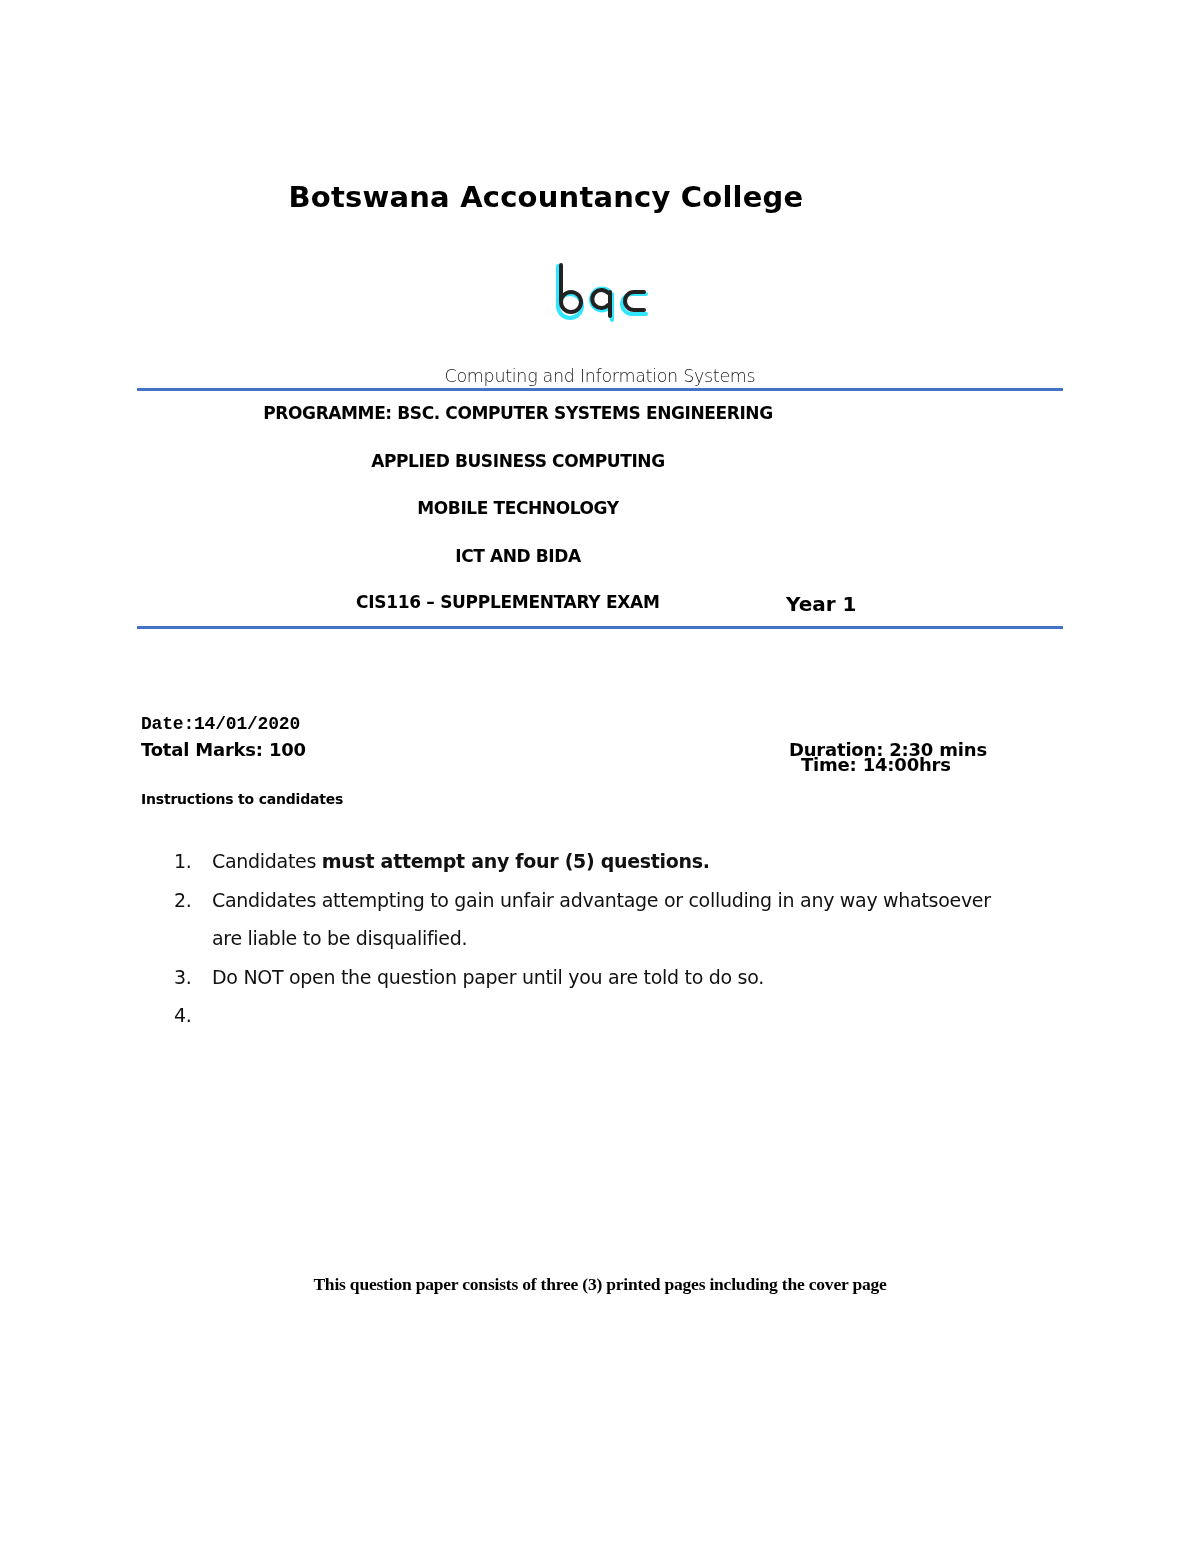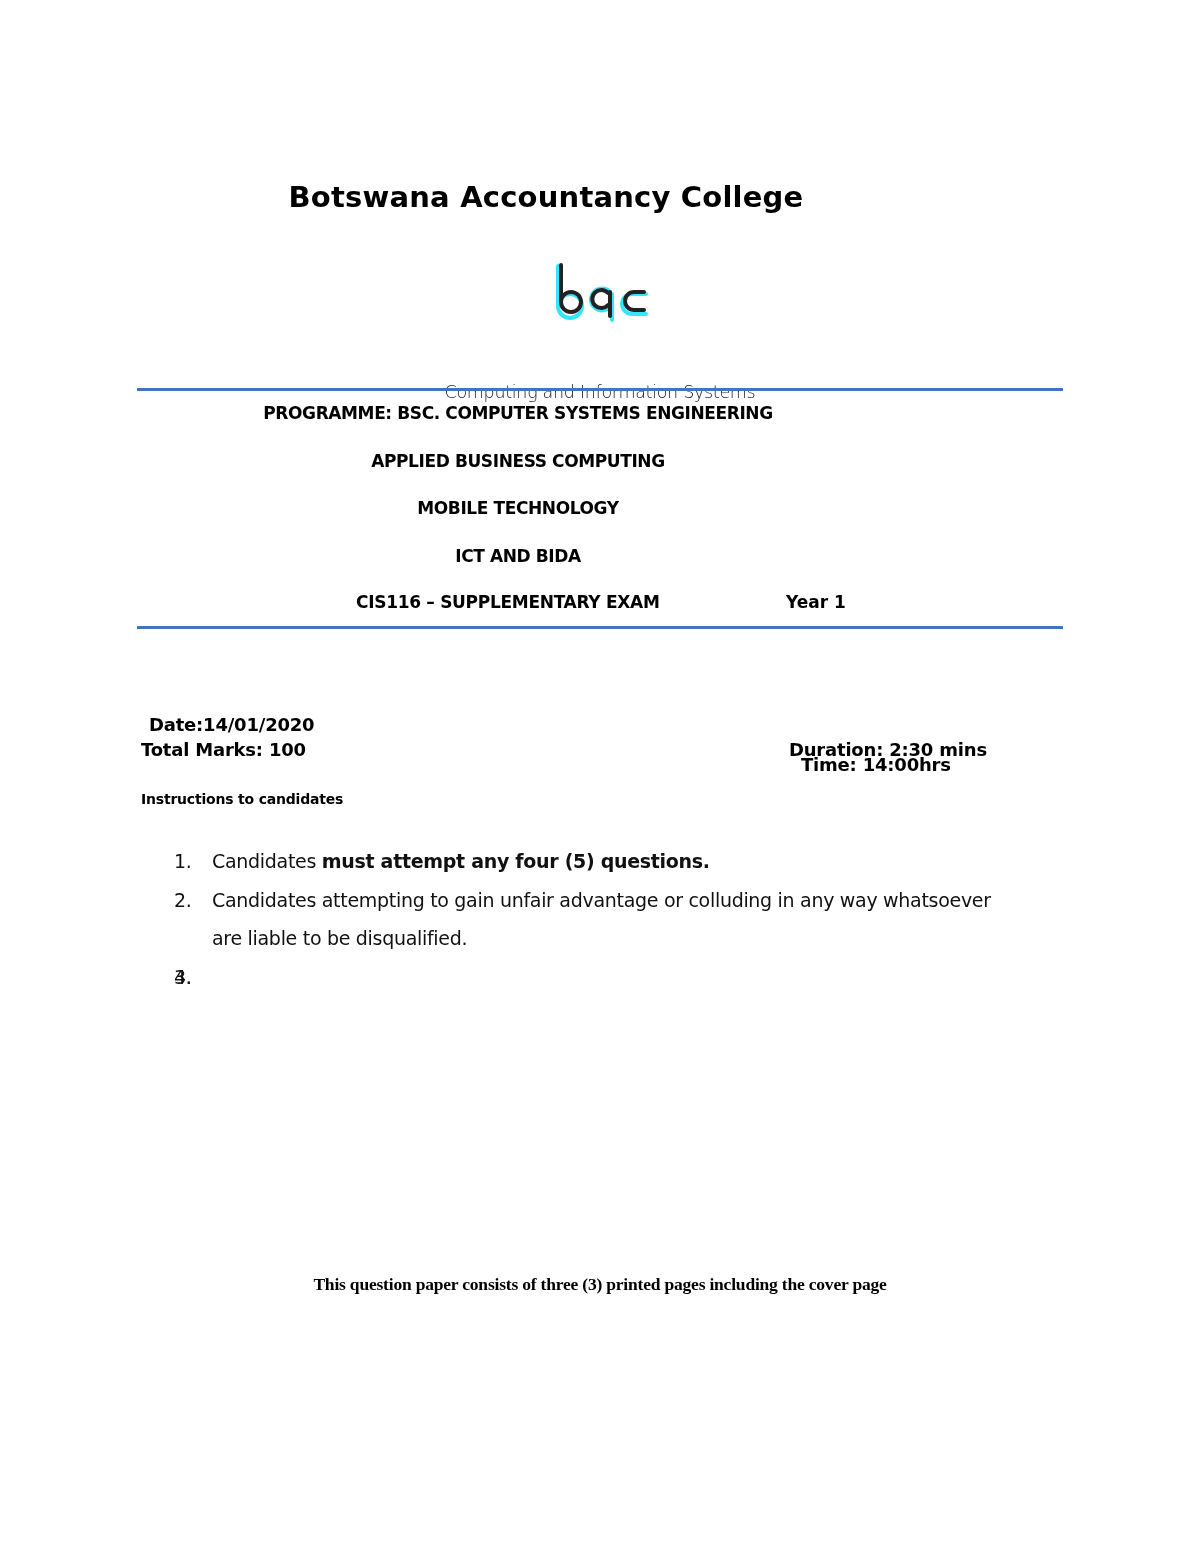--- a/index.html
+++ b/index.html
@@ -27,42 +27,41 @@
     .logo {
       left: 548px; top: 262px; width: 104px; height: 60px;
     }
     .dept {
       left: 0; width: 1200px; top: 366px;
       text-align: center;
       font-size: 17.5px;
       color: #222;
       font-weight: 300;
       letter-spacing: -0.3px;
-      margin-top: 16px;
     }
     .rule {
       left: 137px; width: 926px; height: 3px;
       background: #4472c4;
     }
     .rule.top { top: 388px; }
     .rule.bottom { top: 626px; }
     .prog-line {
       left: 0; width: 1036px;
       text-align: center;
       font-weight: bold;
       font-size: 17px;
       letter-spacing: -0.4px;
     }
     .exam-code {
       left: 356px; top: 592px;
       font-weight: bold; font-size: 17px; letter-spacing: -0.3px;
     }
     .year {
       left: 786px; top: 592px;
-      font-weight: bold; font-size: 17px;
+      font-weight: bold; font-size: 20px;
     }
     .meta {
       font-weight: bold; font-size: 18px; letter-spacing: -0.2px;
     }
     .instructions-heading {
       left: 141px; top: 791px;
       font-weight: bold; font-size: 14px; letter-spacing: -0.2px;
     }
     .instr-list {
       left: 174px; top: 842px; width: 880px;
@@ -115,37 +114,38 @@
 <div class="abs prog-line" style="top:403px;">PROGRAMME: BSC. COMPUTER SYSTEMS ENGINEERING</div>
 <div class="abs prog-line" style="top:451px;">APPLIED BUSINESS COMPUTING</div>
 <div class="abs prog-line" style="top:498px;">MOBILE TECHNOLOGY</div>
 <div class="abs prog-line" style="top:546px;">ICT AND BIDA</div>
 
 <div class="abs exam-code">CIS116 – SUPPLEMENTARY EXAM</div>
 <div class="abs year">Year 1</div>
 
 <div class="abs rule bottom"></div>
 
-<div class="abs meta" style="left:149px; top:714px;">Date:14/01/2020</div>
+<div class="abs meta" style="left:141px; top:714px;font-family:Liberation Mono, monospace;">Date:14/01/2020</div>
 <div class="abs meta" style="left:801px; top:714px;margin-top:40px;">Time: 14:00hrs</div>
 <div class="abs meta" style="left:141px; top:739px;">Total Marks: 100</div>
 <div class="abs meta" style="left:789px; top:739px;">Duration: 2:30 mins</div>
 
 <div class="abs instructions-heading">Instructions to candidates</div>
 
 <ol class="abs instr-list">
   <li>
     <span class="num">1.</span>
     <span>Candidates </span><b>must attempt any four (5) questions.</b>
   </li>
   <li style="padding-right:60px;">
     <span class="num">2.</span>
     <span>Candidates attempting to gain unfair advantage or colluding in any way whatsoever are liable to be disqualified.</span>
   </li>
   <li>
     <span class="num">3.</span>
+    <span>Do NOT open the question paper until you are told to do so.</span>
   </li>
   <li>
     <span class="num">4.</span>
   </li>
 </ol>
 
 <div class="abs footer-note">This question paper consists of three (3) printed pages including the cover page</div>
 
 </body></html>

